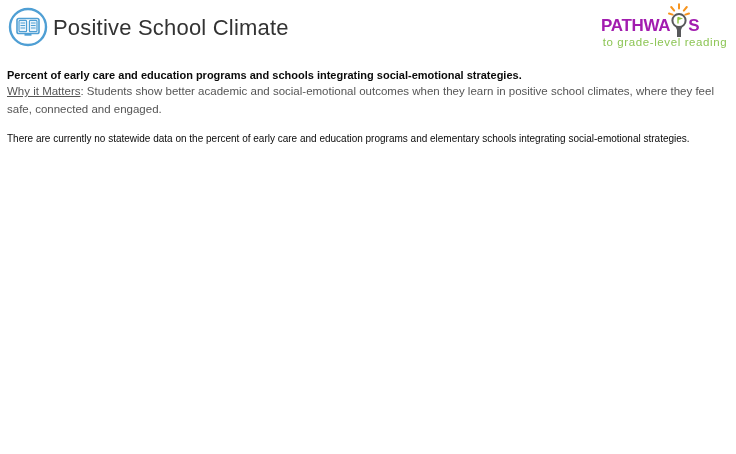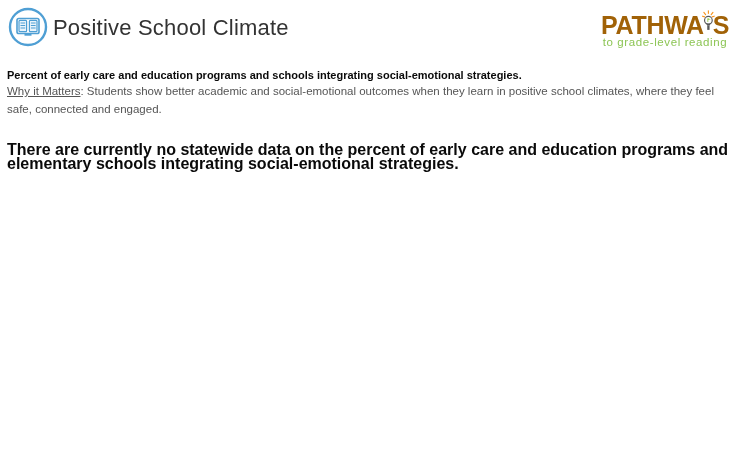--- a/index.html
+++ b/index.html
@@ -11,42 +11,42 @@
   .book-badge { position:absolute; left:8px; top:7px; width:40px; height:40px; display:block; }
   .page-title {
     position:absolute; left:53px; top:15px;
     font-size:22px; font-weight:500; color:#333333;
     letter-spacing:0.2px; white-space:nowrap;
   }
 
   
   .logo { position:absolute; top:3px; right:7px; width:128px; text-align:center; }
   .brand {
-    display:flex; justify-content:center; align-items:flex-end;
-    color:#a16207; font-weight:bold; font-size:25px; line-height:21px;
+    display:flex; justify-content:flex-start; align-items:flex-end;
+    color:#a21caf; font-weight:bold; font-size:17px; line-height:21px;
     letter-spacing:-0.3px;
   }
   .brand .bulb { width:22px; height:34px; margin:0 -2px -1px -2px; display:block; }
   .tagline {
     margin-top:0px; font-size:11.5px; 
     color:#8cc554; letter-spacing:0.6px; white-space:nowrap;
   }
 
   
   .content { position:absolute; left:7px; top:68px; width:725px; }
   .measure {
     font-size:11px; font-weight:bold; color:#0a0a0a;
     line-height:14px; 
   }
   .why {
-    font-size:11.5px; color:#555555; line-height:18px; margin-bottom:25px;
+    font-size:11.5px; color:#555555; line-height:18px; margin-bottom:14px;
   }
   .why-label { text-decoration:underline; }
   .nodata {
-    font-size:16px; font-weight:bold; color:#0a0a0a; line-height:14px;
+    font-size:10px; font-weight:normal; color:#0a0a0a; line-height:14px;
   }
 </style>
 </head>
 <body>
 
 <div class="page">
 
   <div class="header">
 
     <span class="book-badge">

